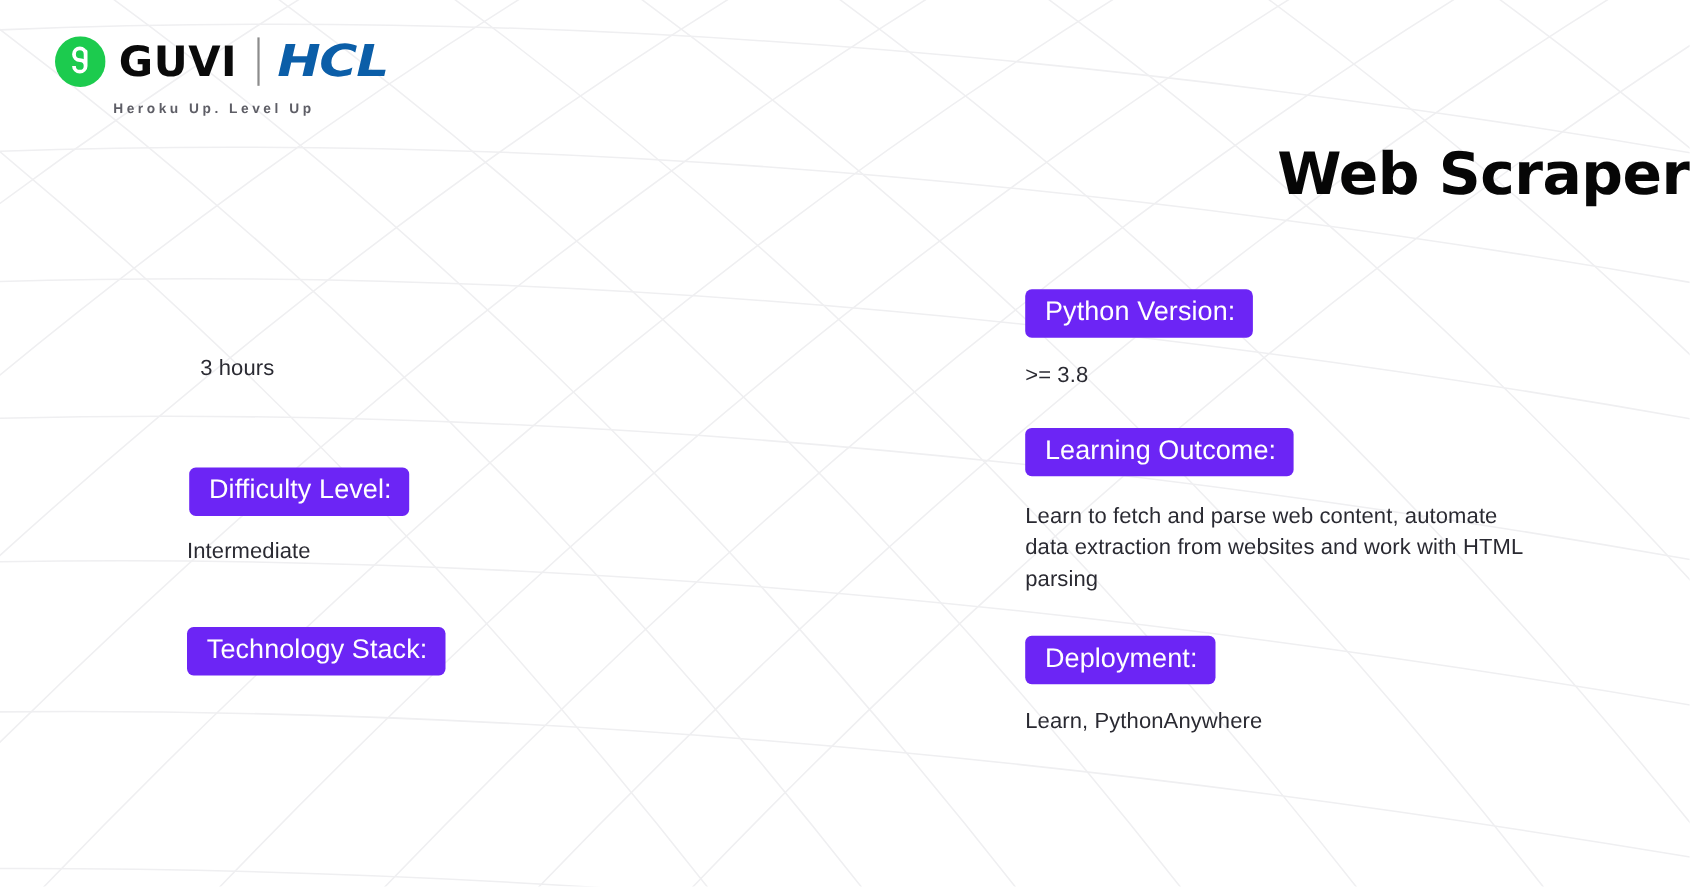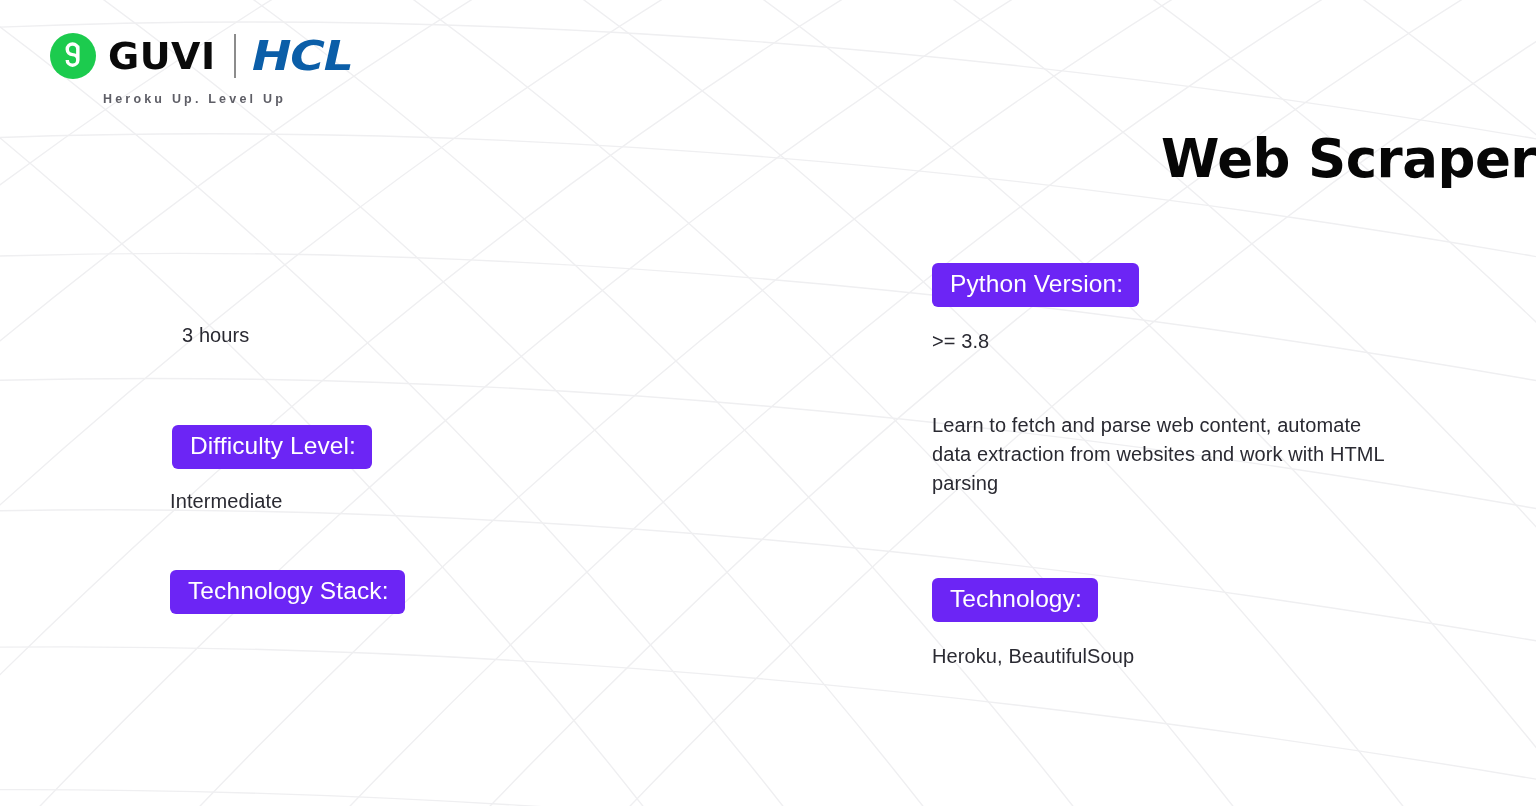--- a/index.html
+++ b/index.html
@@ -237,23 +237,24 @@
   </div>
 
   <div id="col-right" class="column">
 
     <div class="field" id="field-pyversion">
       <span class="badge">Python Version:</span>
       <div class="value">&gt;= 3.8</div>
     </div>
 
     <div class="field" id="field-outcome">
+      <span class="badge">Learning Outcome:</span>
       <div class="value">Learn to fetch and parse web content, automate data extraction from websites and work with HTML parsing</div>
     </div>
 
     <div class="field" id="field-deployment">
-      <span class="badge">Technology:</span>
-      <div class="value">Heroku, BeautifulSoup</div>
+      <span class="badge">Deployment:</span>
+      <div class="value">Learn, PythonAnywhere</div>
     </div>
 
   </div>
 
 </div>
 
 </body></html>

